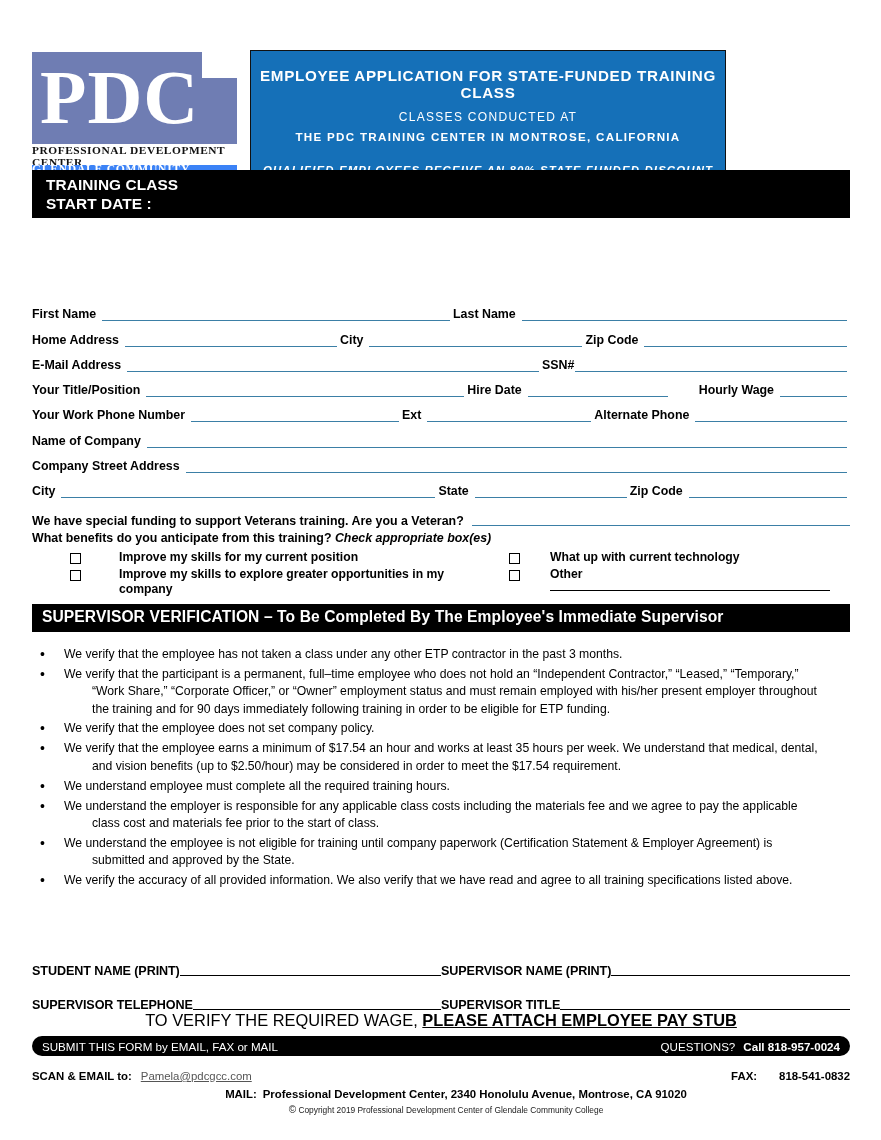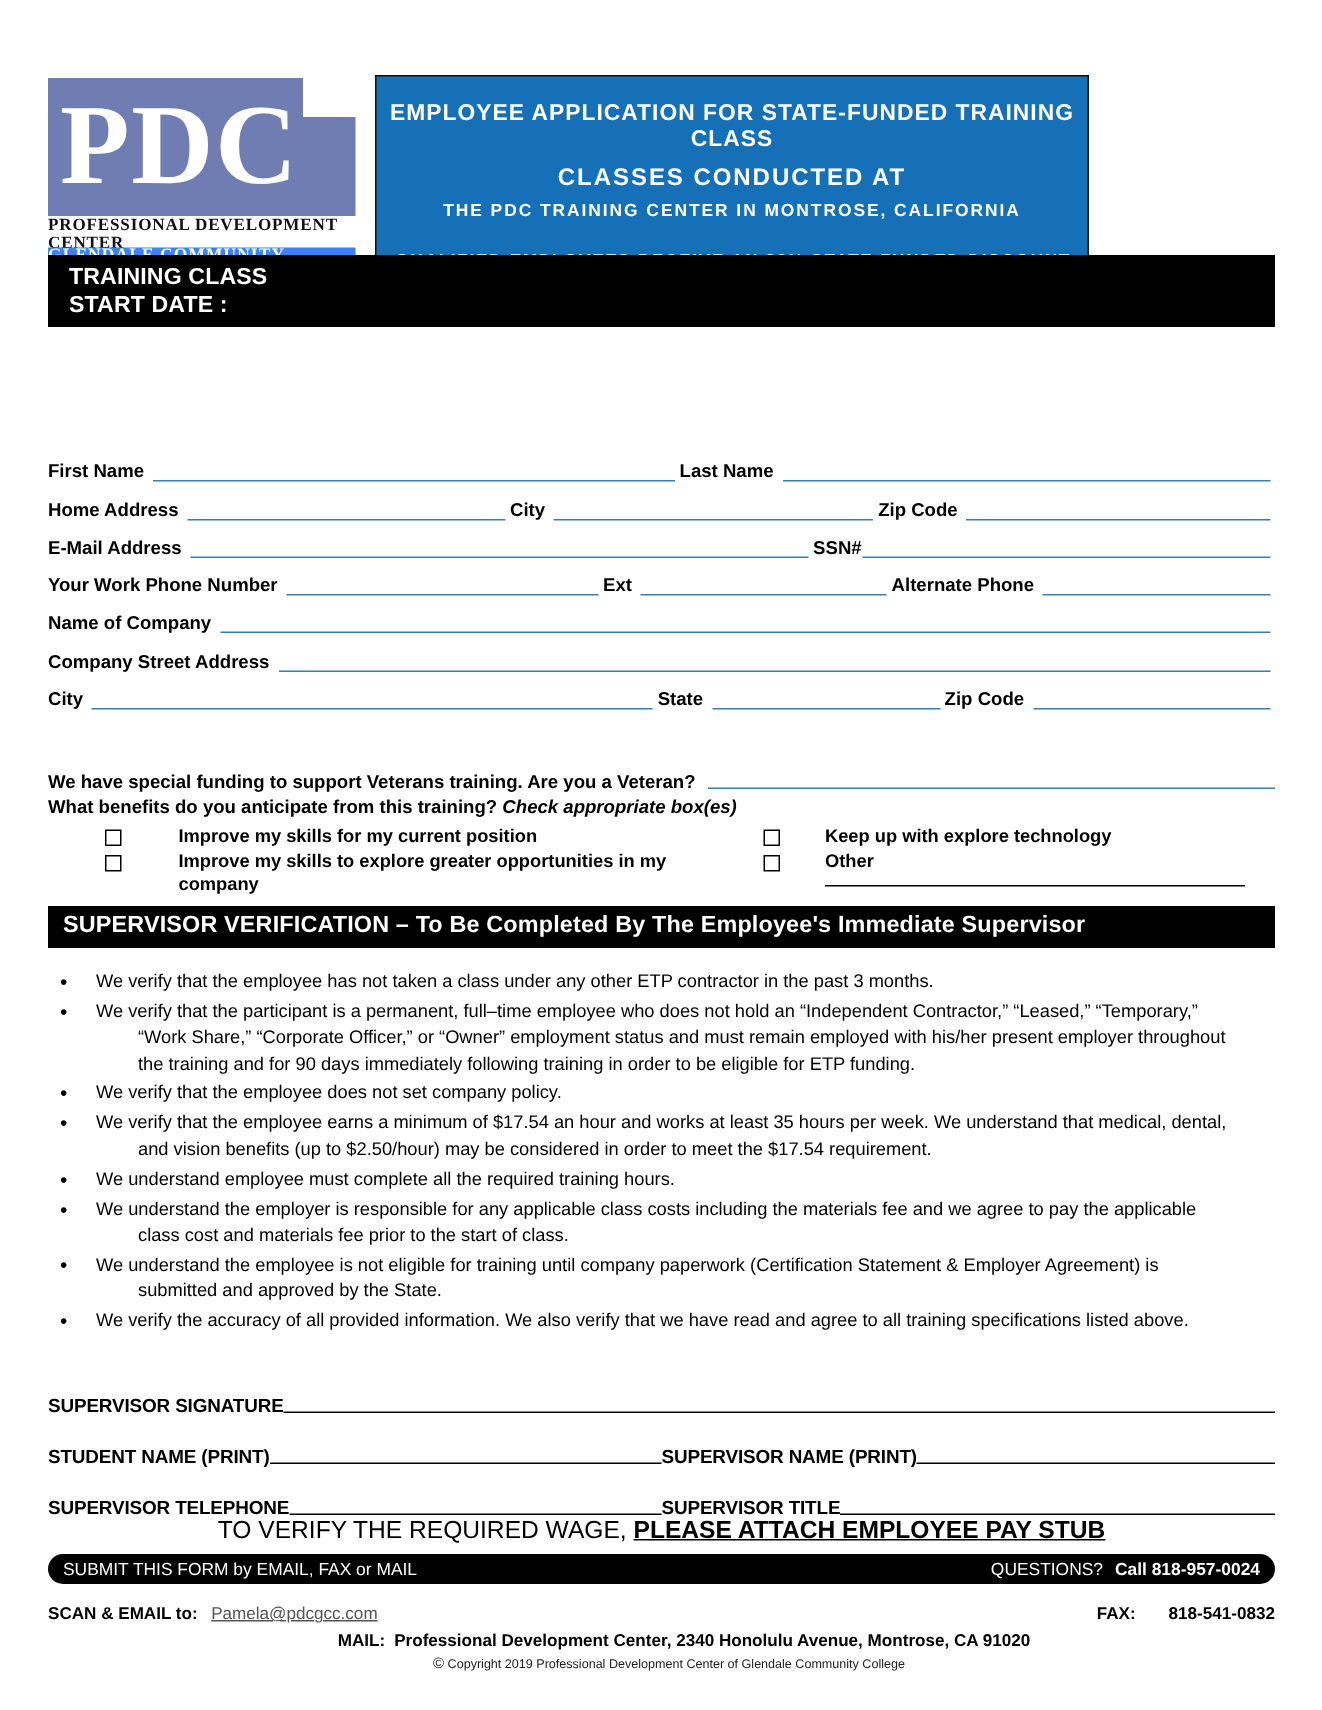--- a/index.html
+++ b/index.html
@@ -25,21 +25,21 @@
   .logo-band1 span{font-family:"Liberation Serif",serif;font-weight:bold;font-size:11.4px;
     letter-spacing:0.55px;color:#111;}
   .logo-band2{position:absolute;left:0;top:113px;width:205px;height:21px;background:#3b82f6;
     display:flex;align-items:center;justify-content:center;}
   .logo-band2 span{font-family:"Liberation Serif",serif;font-weight:bold;font-size:11.6px;
     letter-spacing:0.75px;color:#fff;}
 
   .banner{position:absolute;left:218px;top:0;width:476px;height:132px;
     background:#1570b8;border:1px solid #111;box-sizing:border-box;color:#fff;text-align:center;}
   .banner-l1{margin-top:16px;font-size:15.2px;font-weight:bold;letter-spacing:0.7px;}
-  .banner-l2{margin-top:9px;font-size:16px;font-weight:bold;letter-spacing:1.3px;}
+  .banner-l2{margin-top:9px;font-size:12px;font-weight:normal;letter-spacing:1.3px;}
   .banner-l3{margin-top:6px;font-size:11.6px;font-weight:bold;letter-spacing:1.3px;}
   .banner-l4{margin-top:21px;font-size:11.4px;font-weight:bold;font-style:italic;letter-spacing:1.15px;}
 
   
   .bar{position:absolute;background:#000;color:#fff;}
   .bar-inner{padding:5px 0 4px 14px;font-weight:bold;font-size:15.4px;line-height:1.26;letter-spacing:0.1px;}
   .bar-line2{display:block;}
   .blank-u{display:inline-block;border-bottom:2px solid #fff;width:62px;vertical-align:1px;margin-left:3px;}
 
   #bar-training{left:32px;top:170px;width:818px;height:48px;}
@@ -166,20 +166,28 @@
       <span class="line"></span>
     </div>
 
     <div class="frow">
       <span class="lab">E-Mail Address</span>
       <span class="line" style="flex:0 0 412px;"></span>
       <span class="lab">SSN#</span>
       <span class="line" style="margin-left:1px;"></span>
     </div>
 
+    <div class="frow">
+      <span class="lab">Your Title/Position</span>
+      <span class="line" style="flex:0 0 318px;"></span>
+      <span class="lab">Hire Date</span>
+      <span class="line" style="flex:0 0 140px;"></span>
+      <span class="lab" style="margin-left:28px;">Hourly Wage</span>
+      <span class="line"></span>
+    </div>
 
     <div class="frow">
       <span class="lab">Your Work Phone Number</span>
       <span class="line" style="flex:0 0 208px;"></span>
       <span class="lab">Ext</span>
       <span class="line" style="flex:0 0 164px;"></span>
       <span class="lab">Alternate Phone</span>
       <span class="line"></span>
     </div>
 
@@ -229,21 +237,21 @@
             <span>Improve my skills to explore greater opportunities in my</span>
             <span class="wrap2">company</span>
           </span>
         </div>
       </div>
 
       <div class="cbcol right">
         <div class="cbrow">
           <span class="cbox"></span>
           <span class="cb-indent-r"></span>
-          <span class="cbtext">Keep up with explore technology</span>
+          <span class="cbtext">What up with current technology</span>
         </div>
         <div class="cbrow">
           <span class="cbox"></span>
           <span class="cb-indent-r"></span>
           <span class="cbtext"><span>Other</span><span class="other-line"></span></span>
         </div>
       </div>
     </div>
   </div>
 
@@ -294,24 +302,20 @@
       </span>
     </div>
     <div class="bul">
       <span class="bul-dot">•</span>
       <span class="bul-txt">We verify the accuracy of all provided information. We also verify that we have read and agree to all training specifications listed above.</span>
     </div>
   </div>
 
   <div class="sigs">
     <div class="sigrow">
-      <span class="sig-half">
-        <span class="sig-lab">SUPERVISOR SIGNATURE</span>
-        <span class="sig-line"></span>
-      </span>
     </div>
     <div class="sigrow">
       <span class="sig-half">
         <span class="sig-lab">STUDENT NAME (PRINT)</span>
         <span class="sig-line"></span>
       </span>
       <span class="sig-half">
         <span class="sig-lab">SUPERVISOR NAME (PRINT)</span>
         <span class="sig-line"></span>
       </span>

